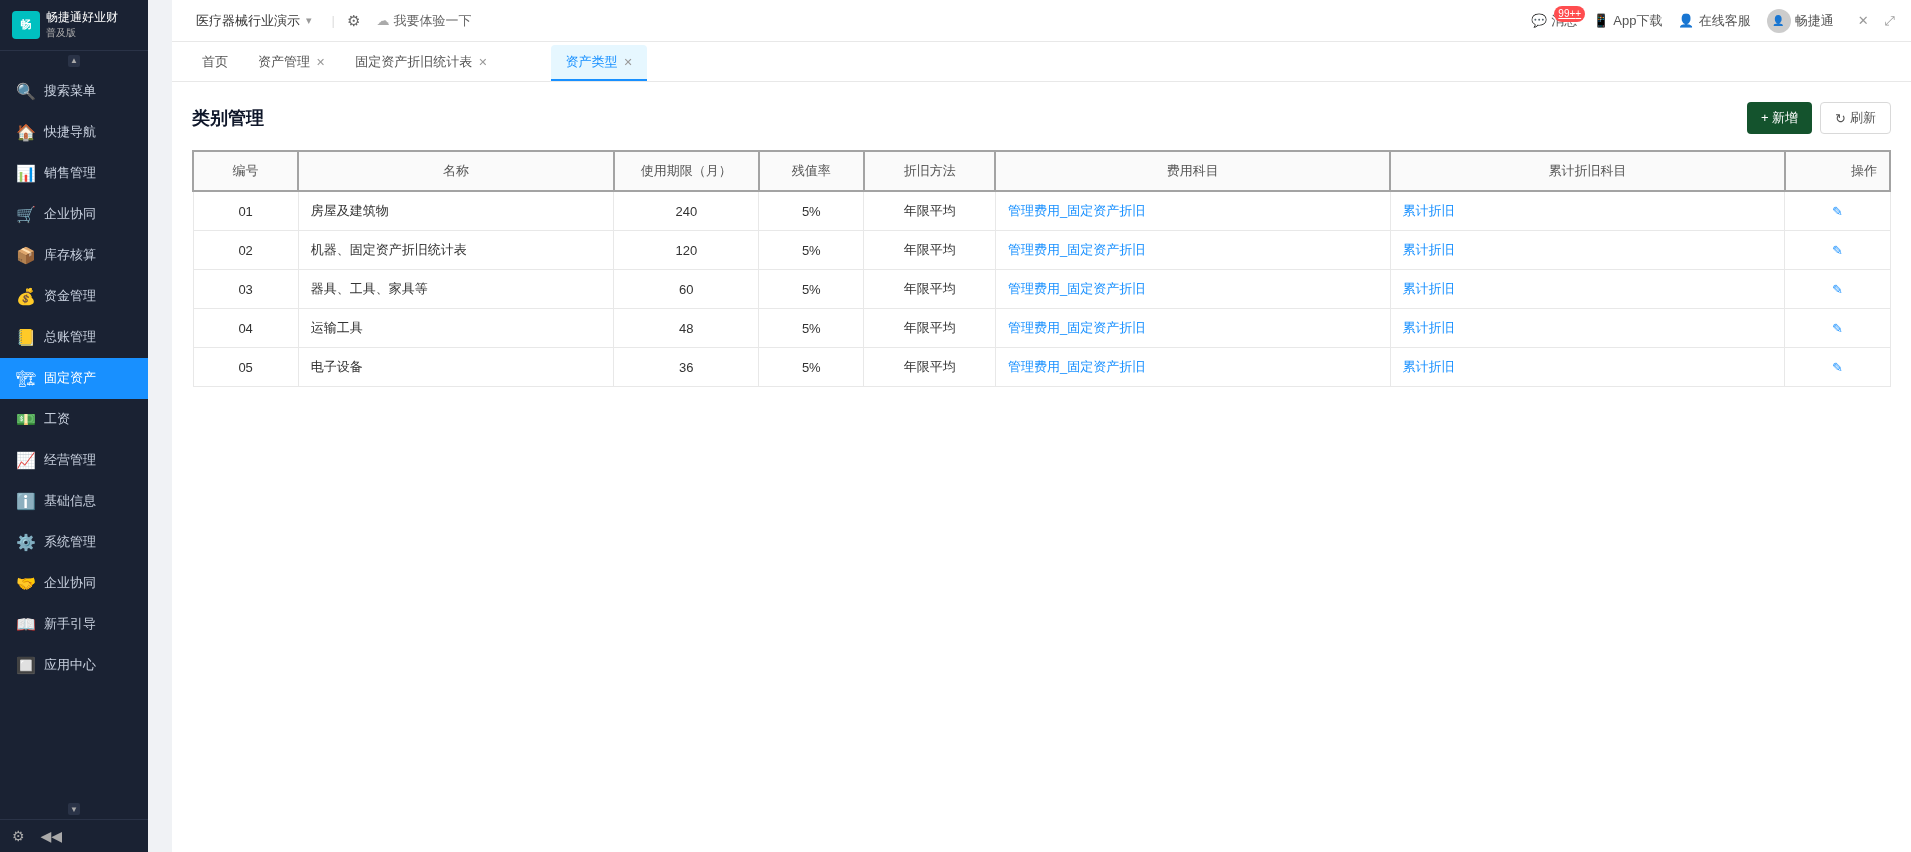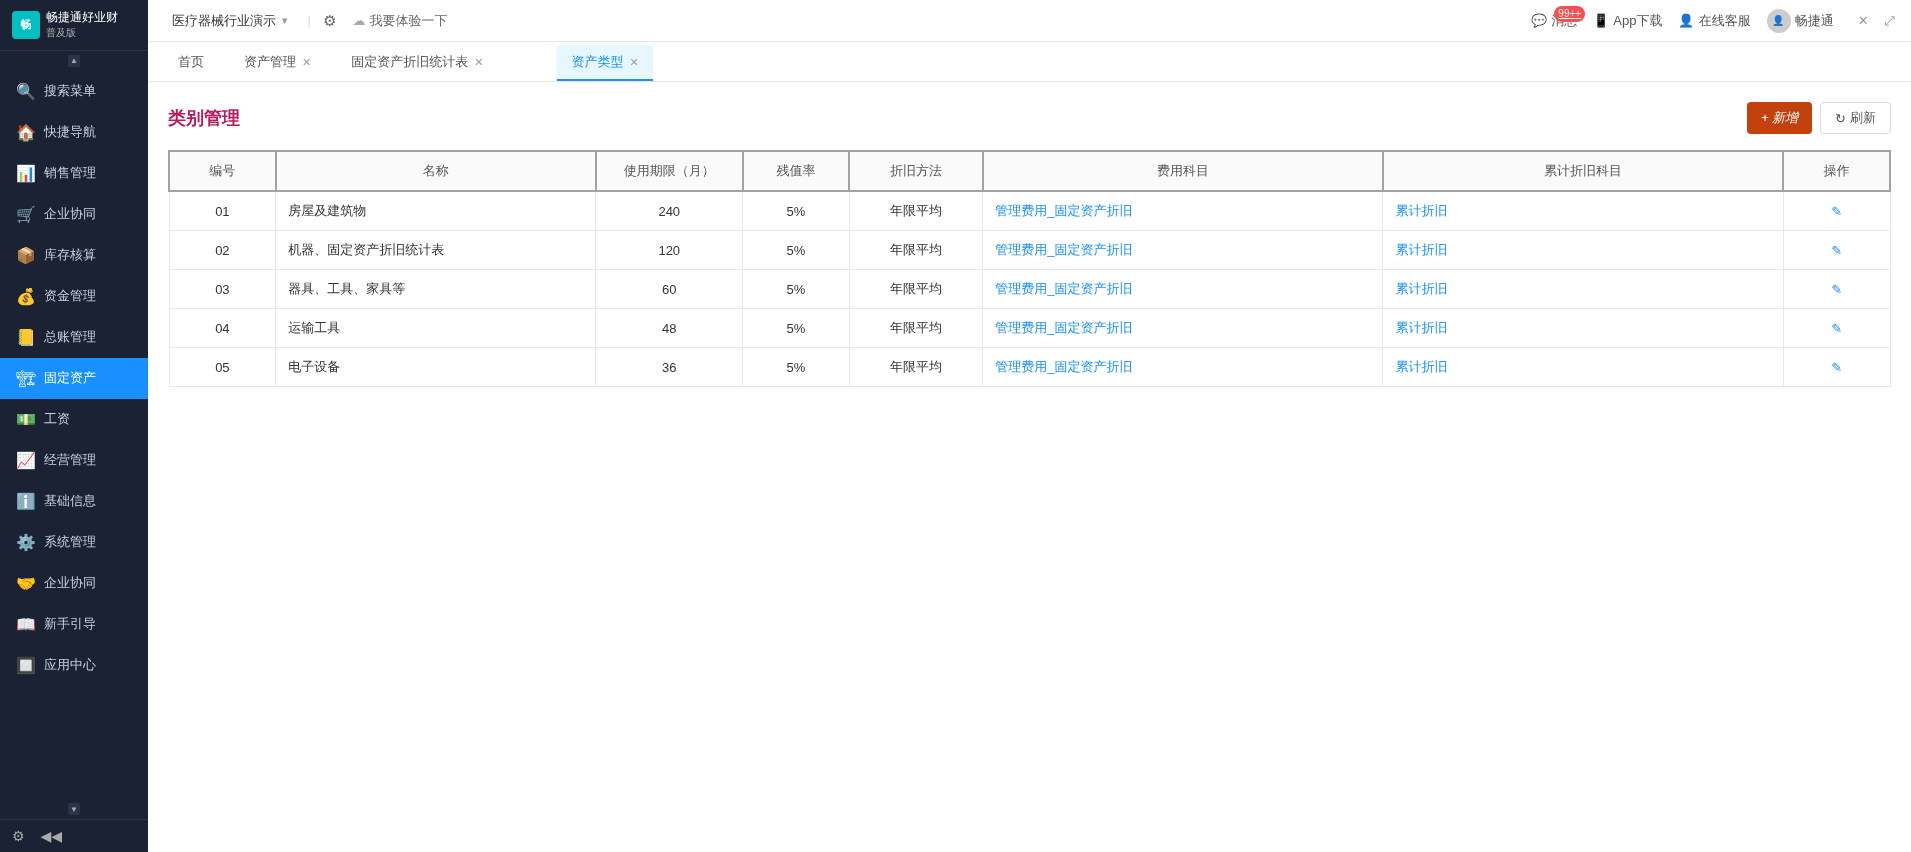--- a/index.html
+++ b/index.html
@@ -61,20 +61,21 @@
       display: flex; align-items: center; justify-content: center;
       color: #aaa; font-size: 8px; cursor: pointer;
     }
 
     
     .main {
       flex: 1;
       display: flex;
       flex-direction: column;
       overflow: hidden;
+      padding-left: 24px;
     }
 
     
     .top-header {
       background: #fff;
       height: 42px;
       display: flex;
       align-items: center;
       padding: 0 16px;
       border-bottom: 1px solid #e8e8e8;
@@ -113,21 +114,21 @@
     .user-avatar { width: 24px; height: 24px; background: #ccc; border-radius: 50%; display: flex; align-items: center; justify-content: center; font-size: 10px; color: #666; }
 
     
     .tab-bar {
       background: #fff;
       height: 40px;
       display: flex;
       align-items: flex-end;
       padding: 0 16px;
       border-bottom: 1px solid #e8e8e8;
-      gap: 12px;
+      gap: 2px;
     }
     .tab {
       padding: 8px 14px;
       font-size: 13px;
       color: #555;
       cursor: pointer;
       border-bottom: 2px solid transparent;
       display: flex; align-items: center; gap: 6px;
       white-space: nowrap;
     }
@@ -142,31 +143,31 @@
       padding: 20px;
     }
 
     
     .page-header {
       display: flex;
       align-items: center;
       justify-content: space-between;
       margin-bottom: 16px;
     }
-    .page-title { font-size: 18px; font-weight: 600; color: #be185d; }
+    .page-title { font-size: 18px; font-weight: 600; color: #0f172a; }
     .page-actions { display: flex; gap: 8px; }
     .btn-primary {
-      background: #c2410c;
+      background: #14532d;
       color: white;
       border: none;
       padding: 6px 14px;
       border-radius: 4px;
       cursor: pointer;
       font-size: 13px;
-      display: flex; align-items: center; gap: 4px; font-style: italic;
+      display: flex; align-items: center; gap: 4px;
     }
     .btn-default {
       background: #fff;
       color: #555;
       border: 1px solid #d9d9d9;
       padding: 6px 14px;
       border-radius: 4px;
       cursor: pointer;
       font-size: 13px;
       display: flex; align-items: center; gap: 4px;
@@ -354,21 +355,21 @@
     <table class="data-table">
       <thead>
         <tr>
           <th style="width:80px;">编号</th>
           <th style="width:240px;margin-left:8px;">名称</th>
           <th style="width:110px;">使用期限（月）</th>
           <th style="width:80px;">残值率</th>
           <th style="width:100px;">折旧方法</th>
           <th style="width:300px;">费用科目</th>
           <th style="width:300px;">累计折旧科目</th>
-          <th style="width:80px;">操作</th>
+          <th style="width:80px;text-align:right;">操作</th>
         </tr>
       </thead>
       <tbody id="table-body">
       <tr>
       <td class="td-center">01</td>
       <td>房屋及建筑物</td>
       <td class="td-center">240</td>
       <td class="td-center">5%</td>
       <td class="td-center">年限平均</td>
       <td><span class="td-link">管理费用_固定资产折旧</span></td>

